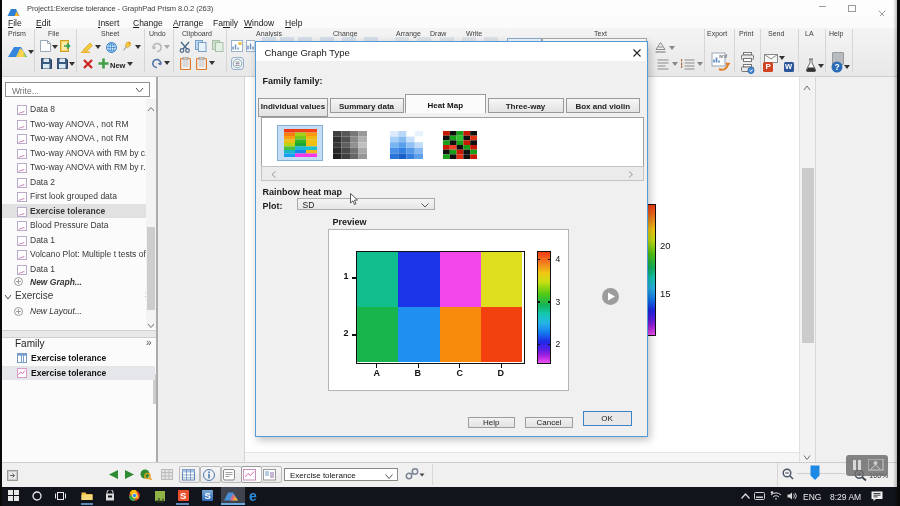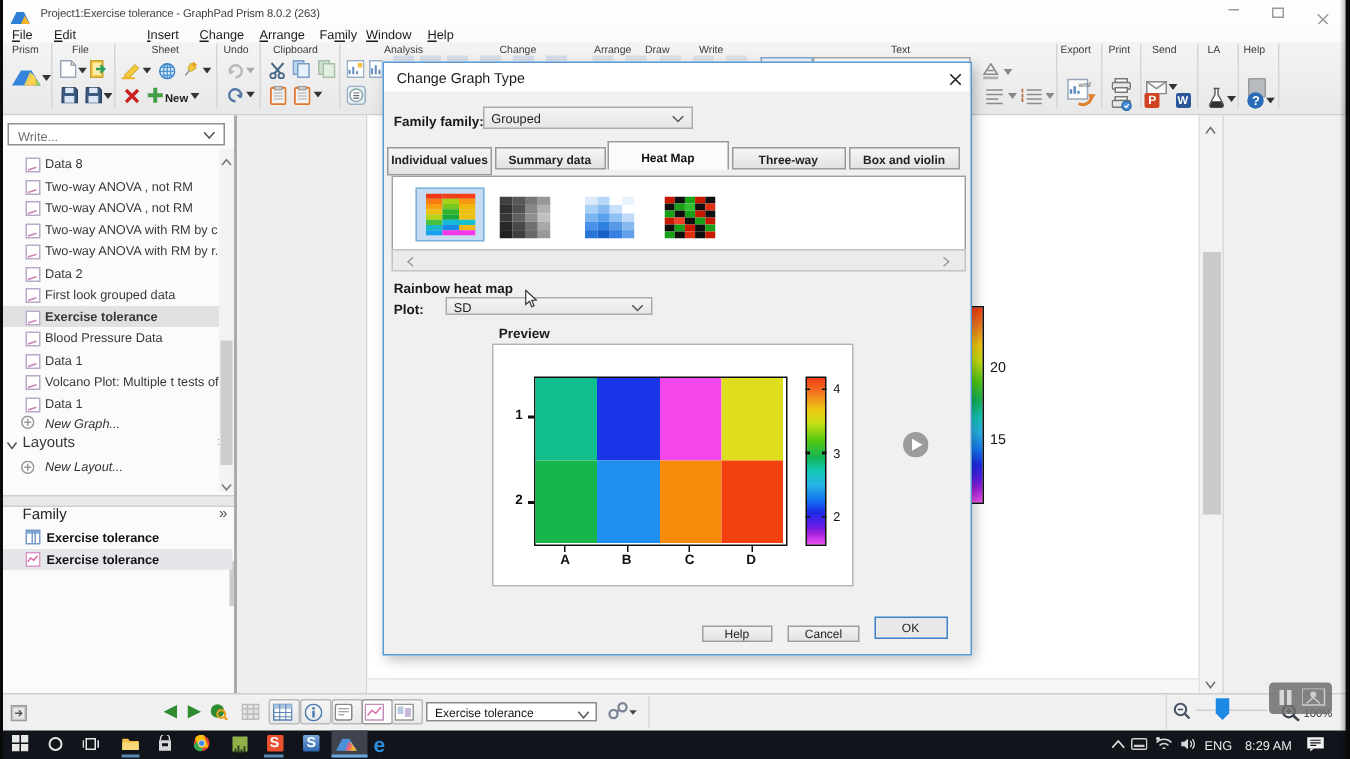--- a/index.html
+++ b/index.html
@@ -357,32 +357,32 @@
       <span class="tx">Data 1</span>
     </div>
 <div class="tr" style="top:247.7px;">
       <span class="ic"></span>
       <span class="tx">Volcano Plot: Multiple t tests of...</span>
     </div>
 <div class="tr" style="top:262.2px;">
       <span class="ic"></span>
       <span class="tx">Data 1</span>
     </div>
-<div class="tr" style="top:275.2px;">
+<div class="tr" style="top:275.2px;font-weight:bold;">
       <svg width="9" height="9" style="position:absolute;left:14px;top:2px;">
         <circle cx="4.5" cy="4.5" r="4" fill="none" stroke="#999"></circle>
         <path d="M4.5,2.2 L4.5,6.8 M2.2,4.5 L6.8,4.5" stroke="#999"></path>
       </svg>
       <span class="tx" style="font-style:italic;color:#333;">New Graph...</span>
     </div>
 <div class="tr" style="top:289.5px;font-size:10px;">
       <svg width="8" height="8" style="position:absolute;left:4px;top:3px;">
         <path d="M1,2 L4,6 L7,2" stroke="#555" fill="none"></path>
       </svg>
-      <span style="position:absolute;left:15px;top:0;">Layouts</span>
+      <span style="position:absolute;left:15px;top:0;">Exercise</span>
       <span style="position:absolute;left:145px;top:-1px;font-size:10px;color:#555;">»</span>
     </div>
 <div class="tr" style="top:304.7px;">
       <svg width="9" height="9" style="position:absolute;left:14px;top:2px;">
         <circle cx="4.5" cy="4.5" r="4" fill="none" stroke="#999"></circle>
         <path d="M4.5,2.2 L4.5,6.8 M2.2,4.5 L6.8,4.5" stroke="#999"></path>
       </svg>
       <span class="tx" style="font-style:italic;color:#333;">New Layout...</span>
     </div>
 </div>
@@ -596,26 +596,20 @@
     </svg>
 </div>
 
 <div class="abs" id="dlg" style="left:254.5px;top:41.2px;width:393px;height:396px;background:#f0f0f0;border:1.5px solid #569bd5;box-sizing:border-box;box-shadow:2px 3px 8px rgba(0,0,0,0.25);">
  <div class="abs" style="left:0;top:0;width:390px;height:19px;background:#fff;"></div>
  <div class="abs" style="left:9px;top:5px;font-size:9.5px;color:#1a1a1a;">Change Graph Type</div>
  <svg class="abs" style="left:377px;top:7px;" width="8" height="8">
       <path d="M0.5,0.5 L7.5,7.5 M7.5,0.5 L0.5,7.5" stroke="#222" stroke-width="1.1"></path>
     </svg>
  <div class="abs" style="left:7px;top:33.5px;font-size:9px;font-weight:bold;color:#1a1a1a;">Family family:</div>
- <div class="abs" style="left:66px;top:28.8px;width:140px;height:15px;background:linear-gradient(#f4f4f4,#e6e6e6);border:1px solid #ababab;box-sizing:border-box;">
-   <span style="position:absolute;left:5px;top:2.5px;font-size:8.5px;color:#222;">Grouped</span>
-   <svg width="8" height="5" style="position:absolute;right:5px;top:5px;">
-        <path d="M0.5,0.5 L4,4 L7.5,0.5" stroke="#555" fill="none"></path>
-      </svg>
- </div>
 
  <div class="abs" style="left:2.5px;top:56px;width:70px;height:19px;background:linear-gradient(#f6f6f6,#e2e2e2);border:1px solid #9a9a9a;box-sizing:border-box;text-align:center;font-size:8px;font-weight:bold;color:#222;white-space:nowrap;">
       <div style="margin-top:3px;">Individual values</div>
     </div>
  <div class="abs" style="left:74px;top:56px;width:74px;height:15.2px;background:linear-gradient(#f6f6f6,#e2e2e2);border:1px solid #9a9a9a;box-sizing:border-box;text-align:center;font-size:8px;font-weight:bold;color:#222;white-space:nowrap;">
       <div style="margin-top:3px;">Summary data</div>
     </div>
  <div class="abs" style="left:232px;top:56px;width:76px;height:15.2px;background:linear-gradient(#f6f6f6,#e2e2e2);border:1px solid #9a9a9a;box-sizing:border-box;text-align:center;font-size:8px;font-weight:bold;color:#222;white-space:nowrap;">
       <div style="margin-top:3px;">Three-way</div>
     </div>

